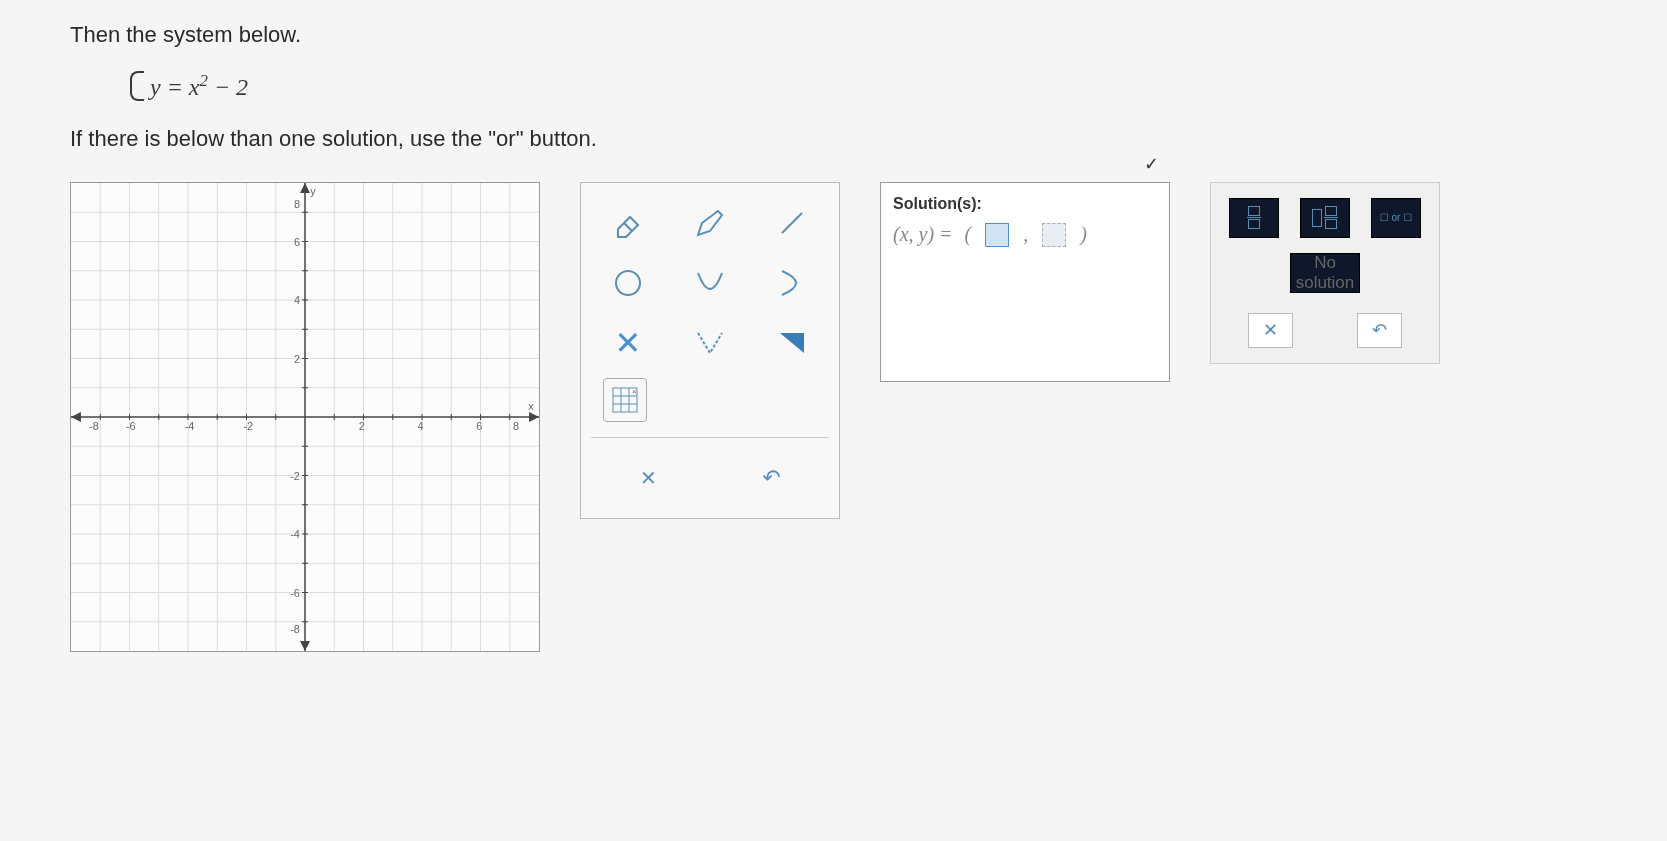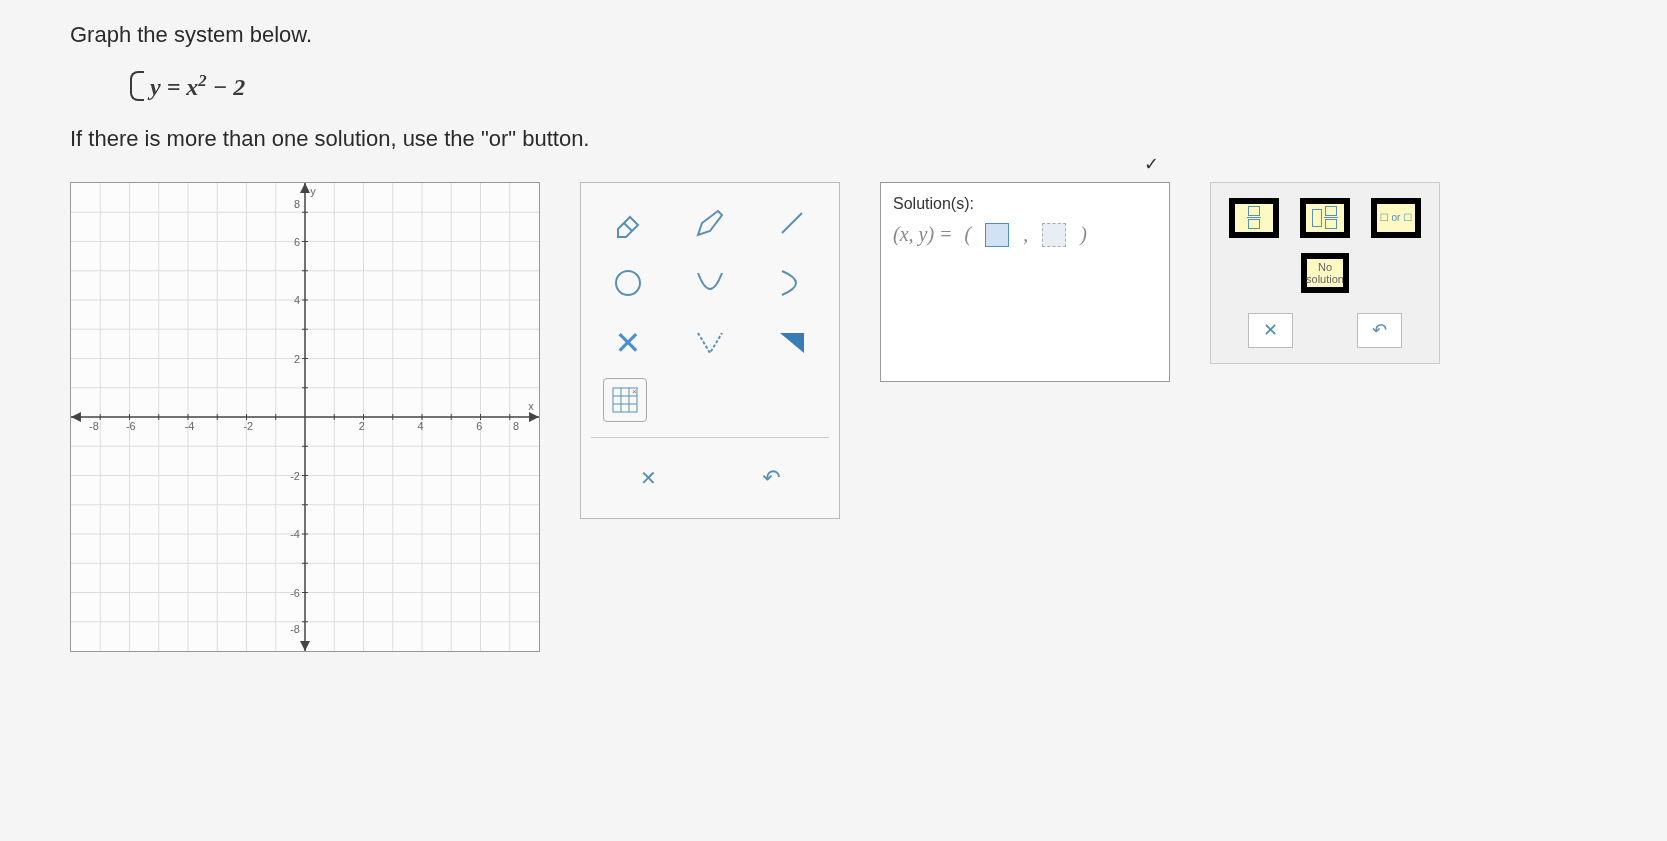--- a/index.html
+++ b/index.html
@@ -37,21 +37,20 @@
       bottom: 0;
       width: 12px;
       border-left: 2px solid #3a3a3a;
       border-top: 2px solid #3a3a3a;
       border-bottom: 2px solid #3a3a3a;
       border-radius: 8px 0 0 8px;
     }
     .eq-line {
       margin: 8px 0;
       font-family: 'Times New Roman', serif;
-      font-weight: bold;
     }
     .sup {
       font-size: 0.7em;
       vertical-align: super;
     }
     .hint-text {
       font-size: 22px;
       color: #2a2a2a;
       margin-bottom: 30px;
     }
@@ -106,21 +105,21 @@
     }
     .solution-box {
       width: 290px;
       height: 200px;
       border: 1px solid #999;
       background: #fff;
       padding: 12px;
       position: relative;
     }
     .solution-label {
-      font-weight: normal;
+      font-weight: bold;
       font-size: 16px;
       color: #333;
       margin-bottom: 10px;
     }
     .solution-input {
       font-family: 'Times New Roman', serif;
       font-style: italic;
       font-size: 20px;
       color: #888;
       display: flex;
@@ -160,29 +159,29 @@
       gap: 15px;
       justify-content: space-around;
     }
     .format-btn {
       width: 50px;
       height: 40px;
       display: flex;
       align-items: center;
       justify-content: center;
       cursor: pointer;
-      background: #fef9c3;
-      border: 6px solid #000000;
+      background: #0f172a;
+      border: 1px solid #000000;
       font-size: 14px;
       color: #5a8fb5;
       flex-direction: column;
     }
     .format-btn.wide {
-      width: 48px;
-      font-size: 11px;
+      width: 70px;
+      font-size: 17px;
       color: #666;
     }
     .action-row {
       display: flex;
       gap: 20px;
       justify-content: space-around;
       margin-top: 5px;
     }
     .action-btn {
       width: 45px;
@@ -211,30 +210,30 @@
       width: 14px;
       height: 1px;
       background: #5a8fb5;
       margin: 1px 0;
     }
   </style>
 </head>
 <body>
 
 <div class="question-text">
-  <div>Graph the system below.</div>
+  <div>Then the system below.</div>
 </div>
 
 <div class="equations">
   <div class="eq-line">
     <span>y</span> = <span>x</span><span class="sup">2</span><span> − 2</span>
   </div>
 </div>
 
-<div class="hint-text">If there is more than one solution, use the "or" button.</div>
+<div class="hint-text">If there is below than one solution, use the "or" button.</div>
 
 <div class="work-area">
 
   <div class="graph-box">
     <svg class="graph-svg" viewBox="0 0 470 470">
 
       <g stroke="#ddd" stroke-width="1">
         <line x1="0" y1="29.375" x2="470" y2="29.375"></line>
           <line x1="0" y1="58.75" x2="470" y2="58.75"></line>
           <line x1="0" y1="88.125" x2="470" y2="88.125"></line>

